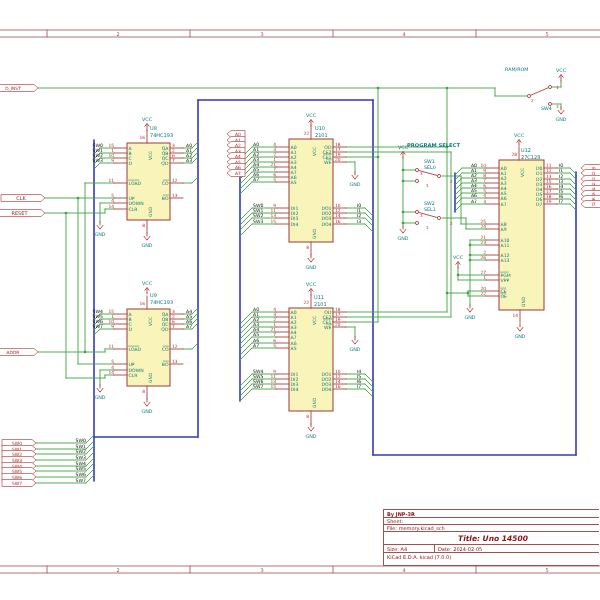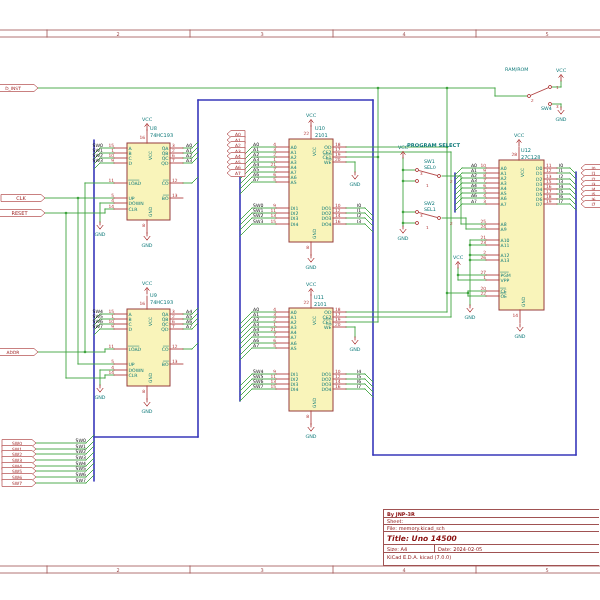--- a/index.html
+++ b/index.html
@@ -5,21 +5,21 @@
   html,body{margin:0;padding:0;background:#fff;}
   #stage{position:relative;width:600px;height:600px;background:#fff;overflow:hidden;
          font-family:"DejaVu Sans", sans-serif;}
   #sch{position:absolute;left:0;top:0;}
   .tblock{position:absolute;left:383px;top:509px;width:216px;height:57px;
           border:1px solid #a05252;border-right:none;color:#8a1010;font-size:5px;box-sizing:border-box;}
   .tb-row{border-bottom:1px solid #a05252;padding-left:3px;overflow:hidden;white-space:nowrap;box-sizing:border-box;}
   .tb-by{height:8px;line-height:8px;font-weight:bold;}
   .tb-sheet{height:7px;line-height:7px;}
   .tb-file{height:7px;line-height:7px;}
-  .tb-title{height:13px;line-height:13px;font-size:7.5px;font-weight:bold;font-style:italic;}
+  .tb-title{height:13px;line-height:13px;font-size:7.5px;font-weight:bold;font-style:italic;text-align:center;}
   .tb-sd{height:8px;line-height:8px;display:flex;padding-left:0;}
   .tb-size{width:50px;padding-left:3px;box-sizing:border-box;}
   .tb-date{flex:1;border-left:1px solid #a05252;padding-left:3px;}
   .tb-tool{height:9px;line-height:9px;border-bottom:none;}
   svg text{font-family:"DejaVu Sans", sans-serif;}
 </style>
 </head>
 <body>
 
 <div id="stage">

